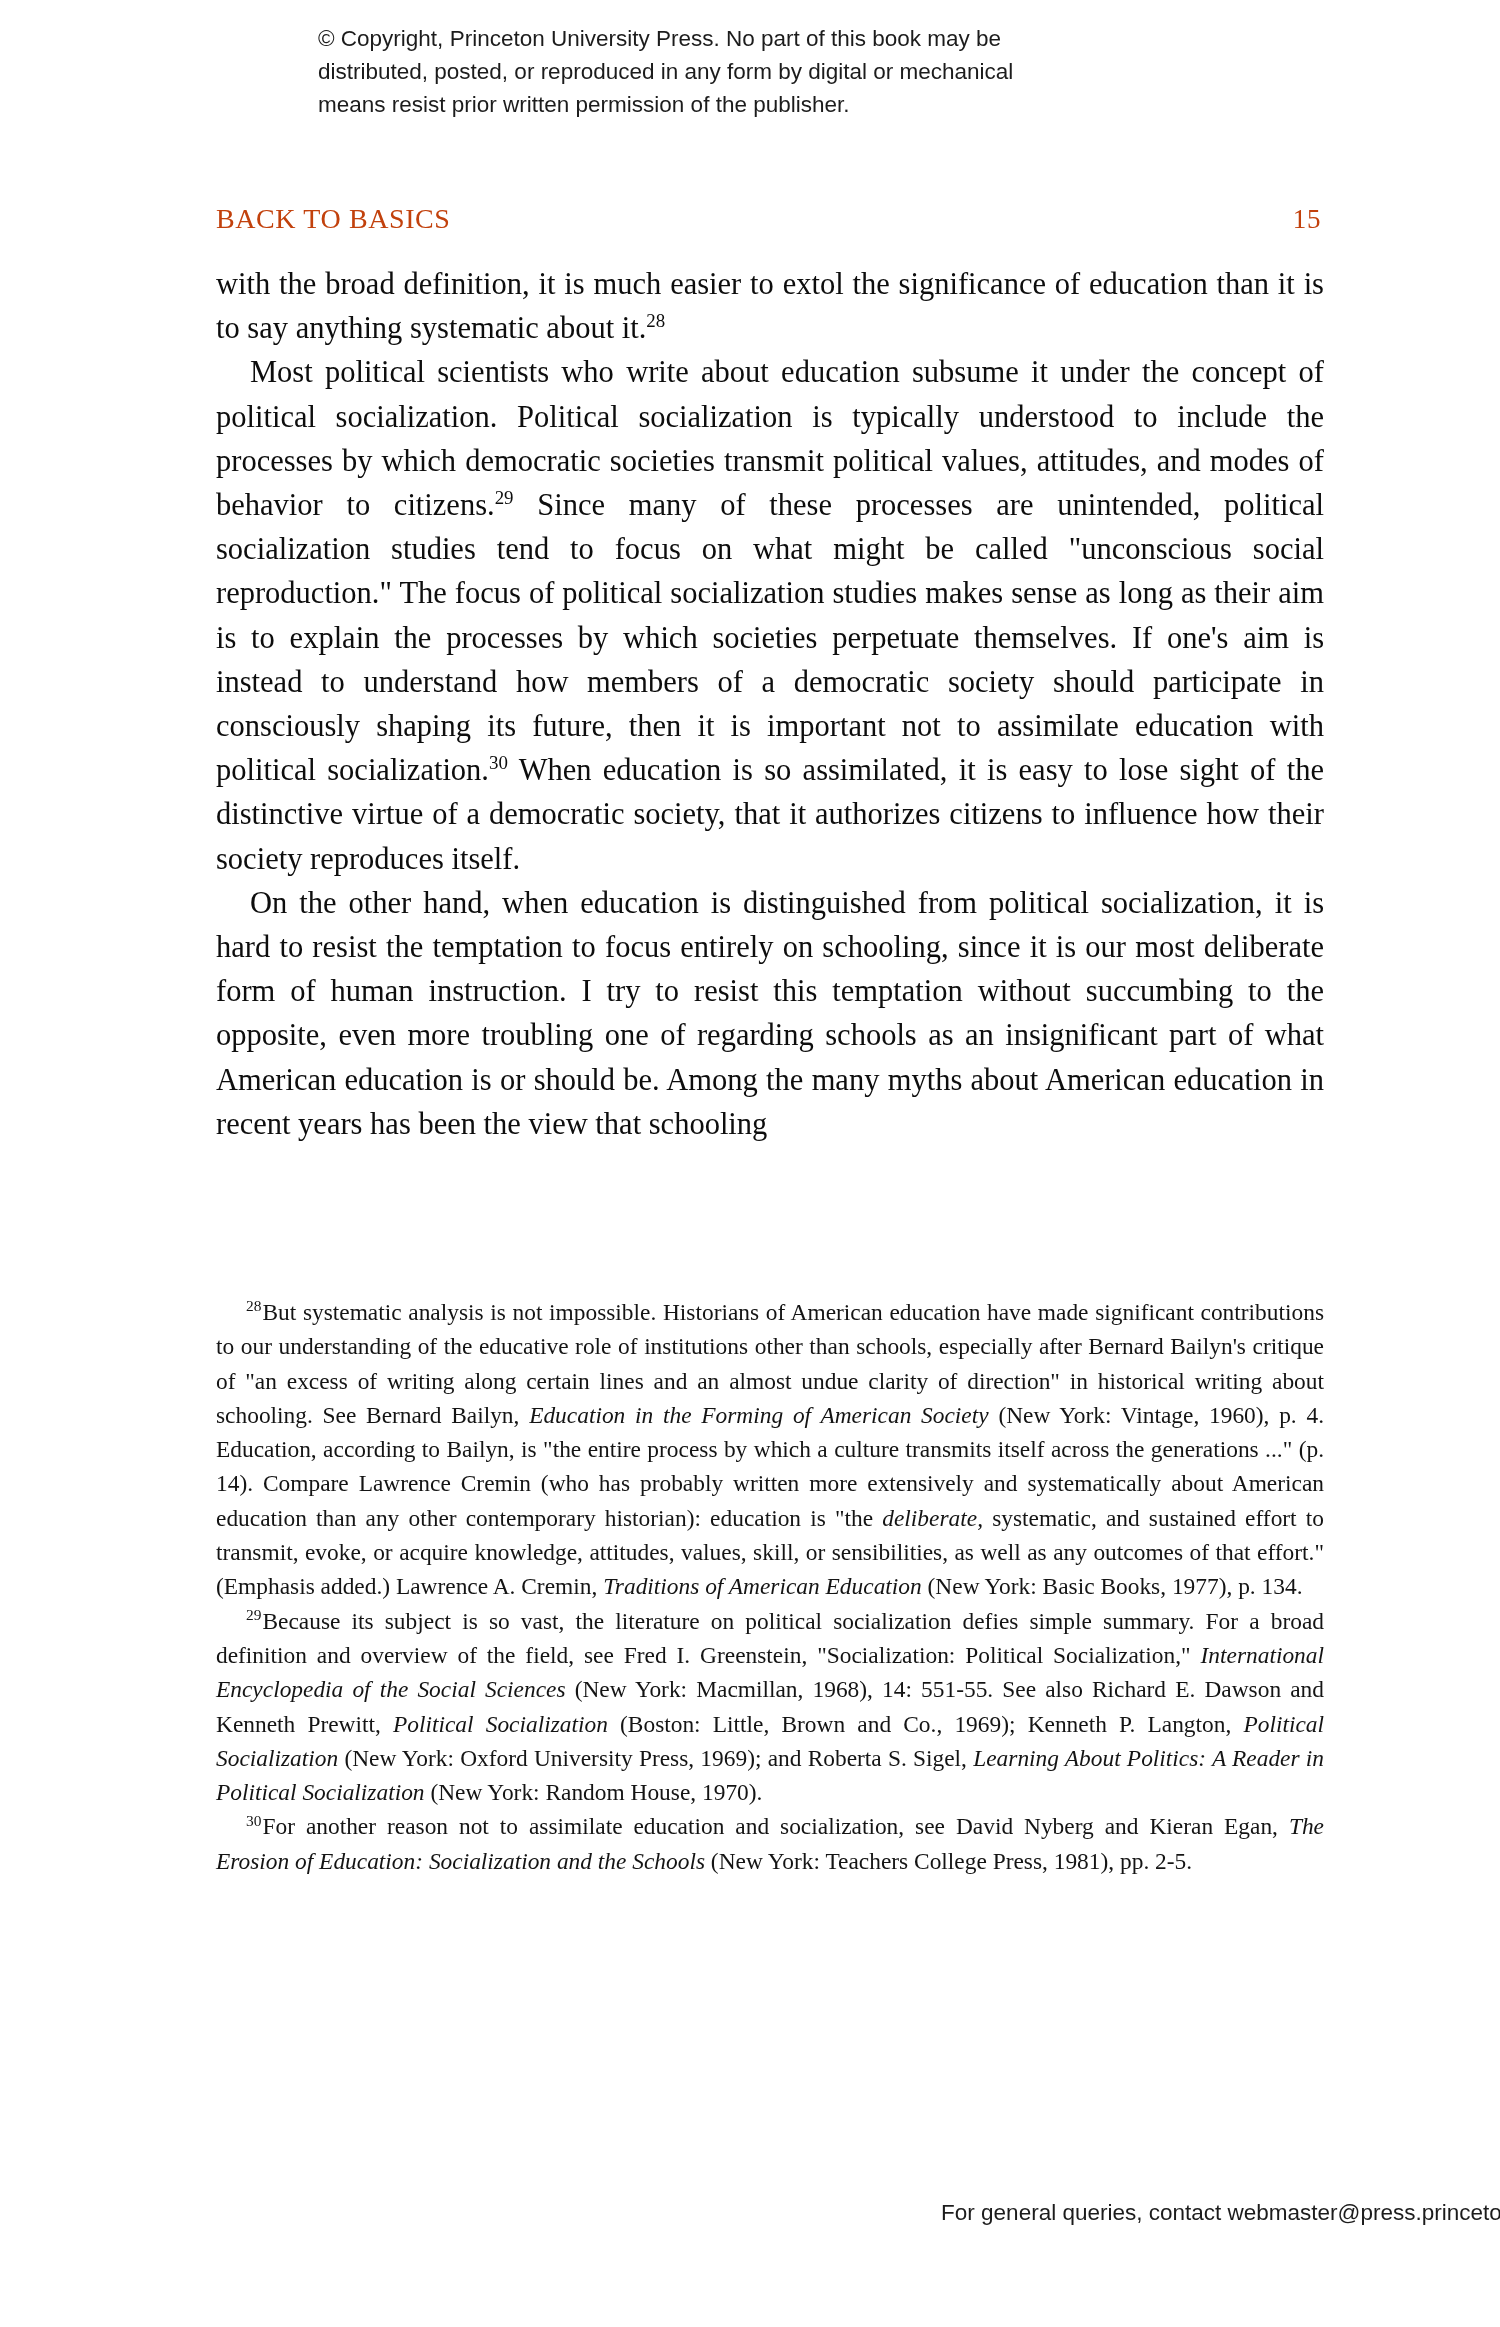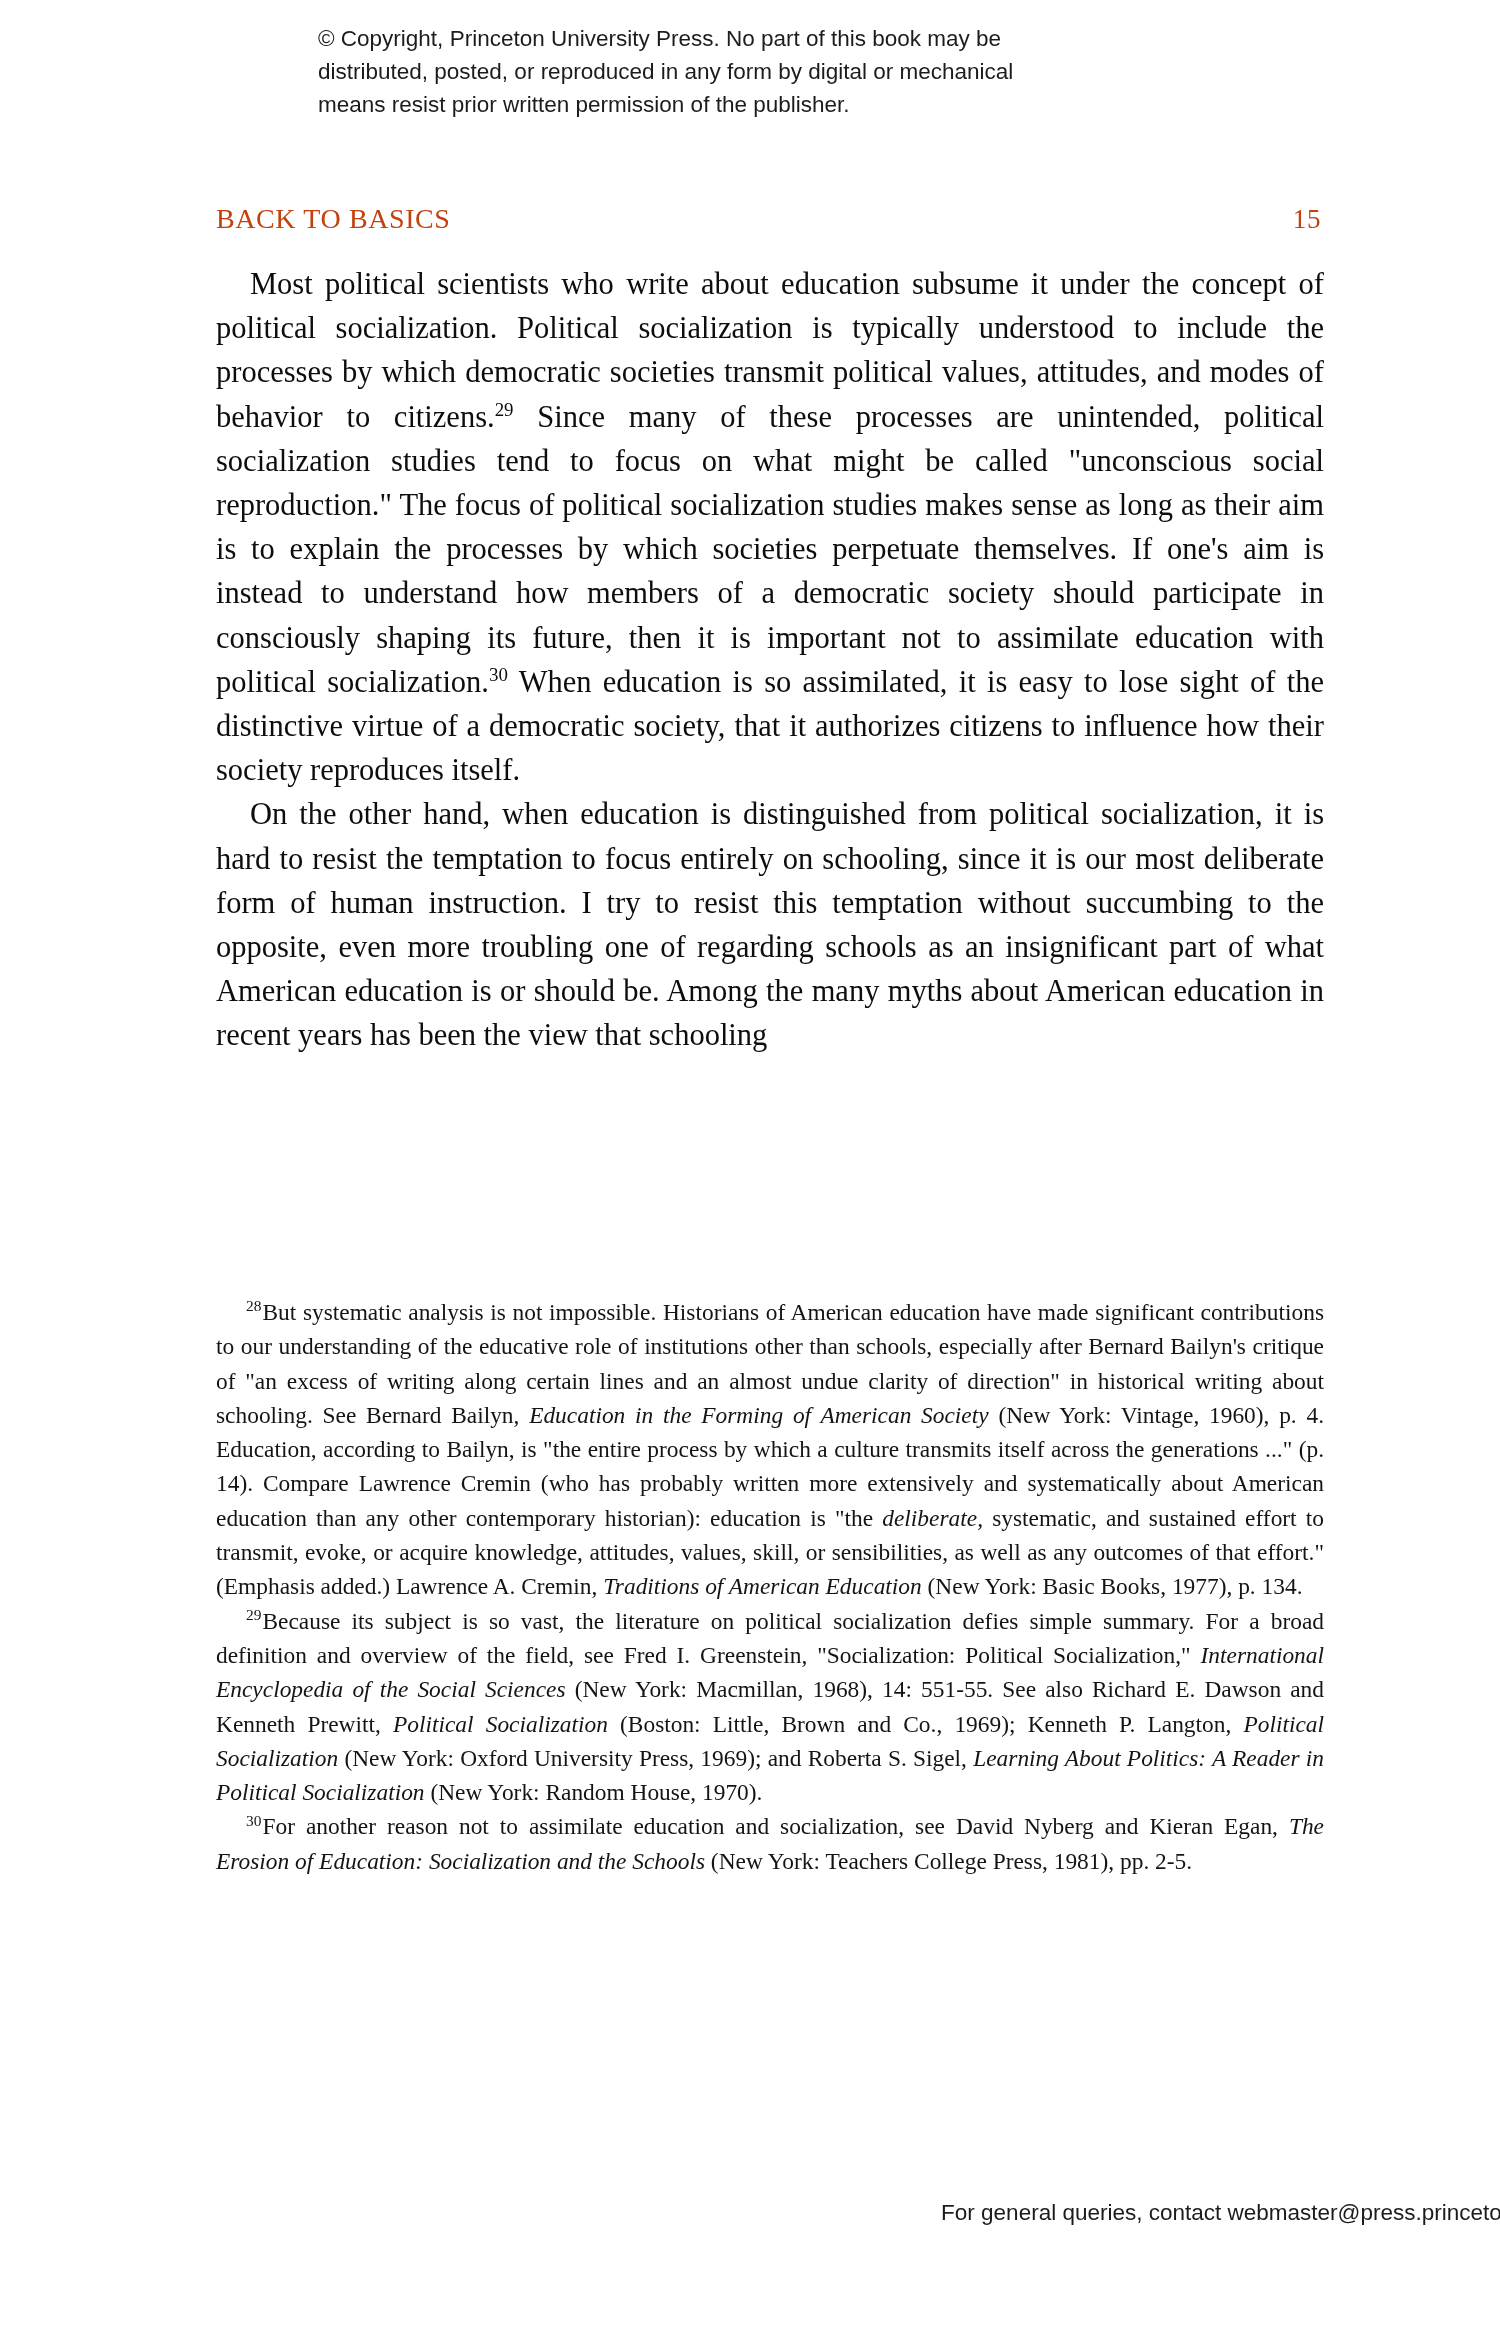--- a/index.html
+++ b/index.html
@@ -121,20 +121,21 @@
       <span class="cline">distributed, posted, or reproduced in any form by digital or mechanical</span>
       <span class="cline">means resist prior written permission of the publisher.</span>
     </div>
 
   <div class="runhead">
     <span class="title">BACK TO BASICS</span>
     <span class="folio">15</span>
   </div>
 
   <div class="body-col">
+      <p class="first">with the broad definition, it is much easier to extol the significance of education than it is to say anything systematic about it.<sup class="fn">28</sup></p>
       <p>Most political scientists who write about education subsume it under the concept of political socialization. Political socialization is typically understood to include the processes by which democratic societies transmit political values, attitudes, and modes of behavior to citizens.<sup class="fn">29</sup> Since many of these processes are unintended, political socialization studies tend to focus on what might be called "unconscious social reproduction." The focus of political socialization studies makes sense as long as their aim is to explain the processes by which societies perpetuate themselves. If one's aim is instead to understand how members of a democratic society should participate in consciously shaping its future, then it is important not to assimilate education with political socialization.<sup class="fn">30</sup> When education is so assimilated, it is easy to lose sight of the distinctive virtue of a democratic society, that it authorizes citizens to influence how their society reproduces itself.</p>
       <p>On the other hand, when education is distinguished from political socialization, it is hard to resist the temptation to focus entirely on schooling, since it is our most deliberate form of human instruction. I try to resist this temptation without succumbing to the opposite, even more troubling one of regarding schools as an insignificant part of what American education is or should be. Among the many myths about American education in recent years has been the view that schooling</p>
     </div>
 
   <div class="footnotes">
       <p><sup class="fnum">28</sup>But systematic analysis is not impossible. Historians of American education have made significant contributions to our understanding of the educative role of institutions other than schools, especially after Bernard Bailyn's critique of "an excess of writing along certain lines and an almost undue clarity of direction" in historical writing about schooling. See Bernard Bailyn, <i>Education in the Forming of American Society</i> (New York: Vintage, 1960), p. 4. Education, according to Bailyn, is "the entire process by which a culture transmits itself across the generations ..." (p. 14). Compare Lawrence Cremin (who has probably written more extensively and systematically about American education than any other contemporary historian): education is "the <i>deliberate,</i> systematic, and sustained effort to transmit, evoke, or acquire knowledge, attitudes, values, skill, or sensibilities, as well as any outcomes of that effort." (Emphasis added.) Lawrence A. Cremin, <i>Traditions of American Education</i> (New York: Basic Books, 1977), p. 134.</p>
       <p><sup class="fnum">29</sup>Because its subject is so vast, the literature on political socialization defies simple summary. For a broad definition and overview of the field, see Fred I. Greenstein, "Socialization: Political Socialization," <i>International Encyclopedia of the Social Sciences</i> (New York: Macmillan, 1968), 14: 551-55. See also Richard E. Dawson and Kenneth Prewitt, <i>Political Socialization</i> (Boston: Little, Brown and Co., 1969); Kenneth P. Langton, <i>Political Socialization</i> (New York: Oxford University Press, 1969); and Roberta S. Sigel, <i>Learning About Politics: A Reader in Political Socialization</i> (New York: Random House, 1970).</p>
       <p><sup class="fnum">30</sup>For another reason not to assimilate education and socialization, see David Nyberg and Kieran Egan, <i>The Erosion of Education: Socialization and the Schools</i> (New York: Teachers College Press, 1981), pp. 2-5.</p>
     </div>
 

